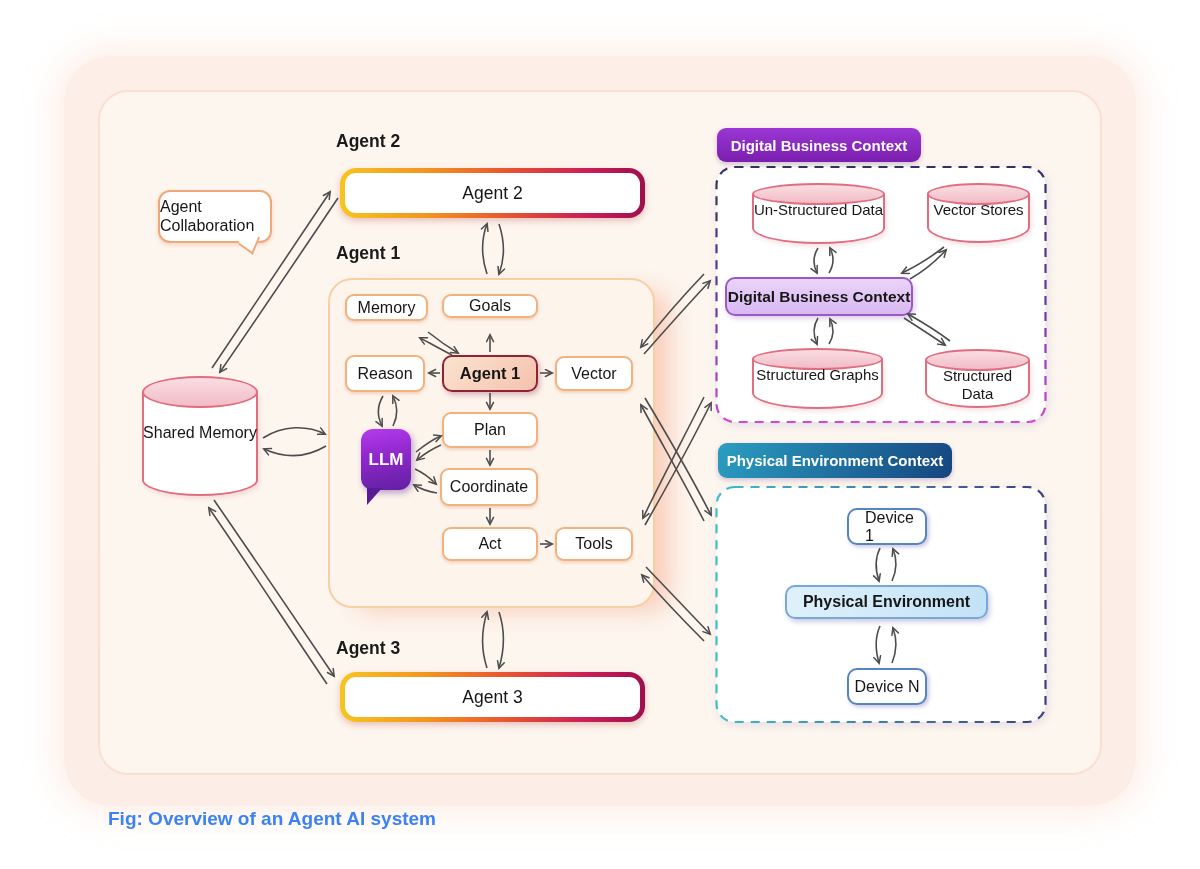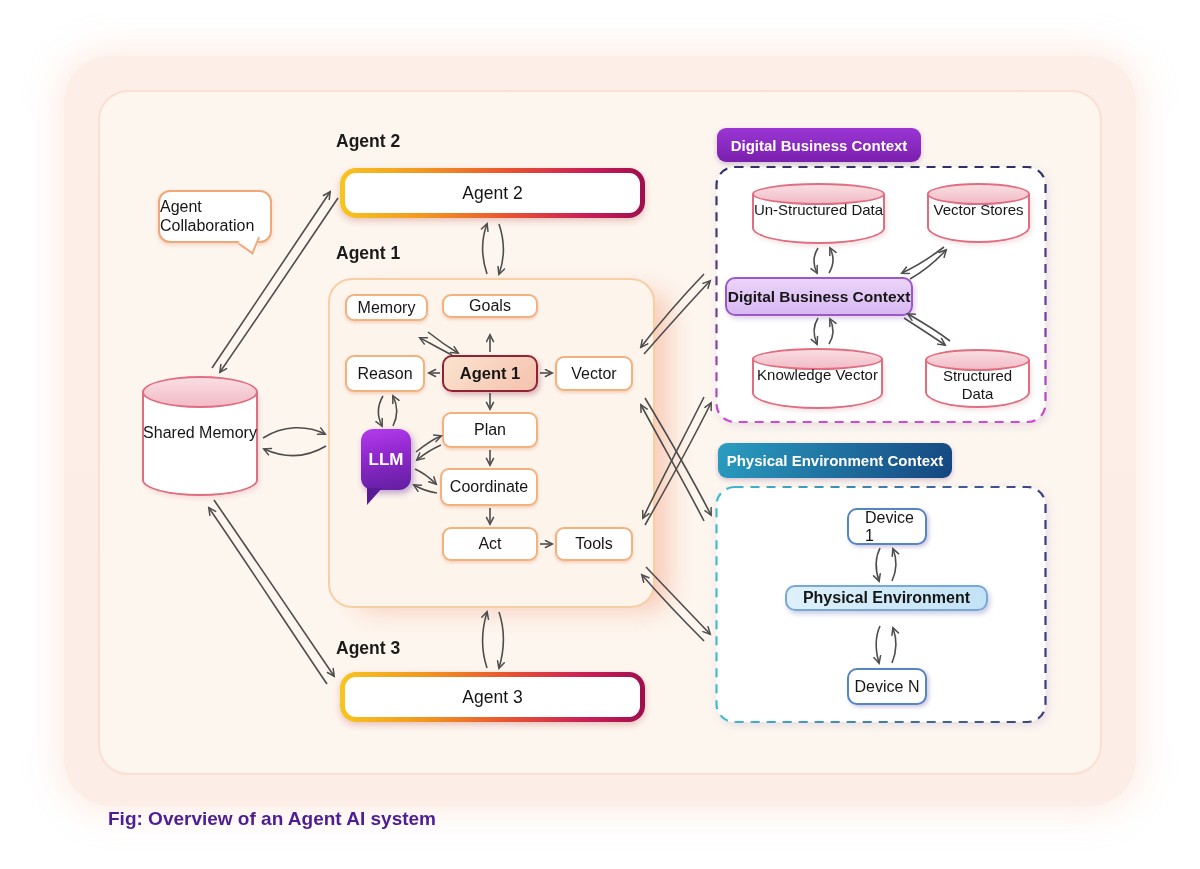--- a/index.html
+++ b/index.html
@@ -69,21 +69,21 @@
     border-radius:10px;display:flex;align-items:center;justify-content:center;
     font-size:15.5px;font-weight:bold;box-shadow:2px 3px 5px rgba(130,70,180,0.25);}
 
   .devbox{background:#ffffff;border:2px solid #5585c2;border-radius:10px;
     display:flex;align-items:center;justify-content:center;font-size:16px;
     box-shadow:2px 2px 4px rgba(80,60,140,0.3);}
   .pebox{background:linear-gradient(90deg,#def1fb,#c2e2f6);border:2px solid #79a7d9;
     border-radius:10px;display:flex;align-items:center;justify-content:center;
     font-size:16px;font-weight:bold;box-shadow:2px 3px 5px rgba(80,90,160,0.3);}
 
-  .caption{position:absolute;z-index:3;font-weight:bold;font-size:19px;color:#4c1d95;}
+  .caption{position:absolute;z-index:3;font-weight:bold;font-size:19px;color:#3b82f6;}
 </style>
 </head>
 <body>
 
 <div class="canvas">
 
   <div class="frame-outer"></div>
   <div class="frame-inner"></div>
 
   <svg class="layer bg-svg" viewBox="0 0 1200 869">
@@ -171,35 +171,35 @@
     <div class="ctop" style="height:22px;"></div>
     <div class="cbody" style="top:11px;"></div>
     <div class="ctxt" style="top:18px;">Vector Stores</div>
   </div>
   <div class="el dbcbox" style="left:725px;top:277px;width:188px;height:39px;">
     <span>Digital Business Context</span>
   </div>
   <div class="cyl" style="left:752px;top:348px;width:131px;height:61px;">
     <div class="ctop" style="height:22px;"></div>
     <div class="cbody" style="top:11px;"></div>
-    <div class="ctxt" style="top:18px;">Knowledge Vector</div>
+    <div class="ctxt" style="top:18px;">Structured Graphs</div>
   </div>
   <div class="cyl" style="left:925px;top:349px;width:105px;height:59px;">
     <div class="ctop" style="height:22px;"></div>
     <div class="cbody" style="top:11px;"></div>
     <div class="ctxt" style="top:18px;">Structured Data</div>
   </div>
 
   <div class="badge physical" style="left:718px;top:443px;width:234px;height:35px;">
     <span>Physical Environment Context</span>
   </div>
   <div class="el devbox" style="left:847px;top:508px;width:80px;height:37px;padding-left:16px;">
     <span>Device 1</span>
   </div>
-  <div class="el pebox" style="left:785px;top:585px;width:203px;height:26px;">
+  <div class="el pebox" style="left:785px;top:585px;width:203px;height:34px;">
     <span>Physical Environment</span>
   </div>
   <div class="el devbox" style="left:847px;top:668px;width:80px;height:37px;">
     <span>Device N</span>
   </div>
 
   <svg class="layer fg-svg" viewBox="0 0 1200 869">
     <defs>
       <marker id="arw" markerWidth="11" markerHeight="11" refX="7.6" refY="4.5" orient="auto" markerUnits="userSpaceOnUse">
         <path d="M1,1 L8,4.5 L1,8" fill="none" stroke="#4d4d4d" stroke-width="1.5" stroke-linecap="round"></path>

